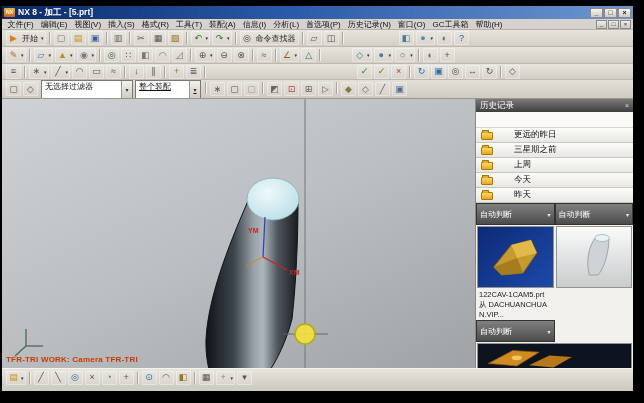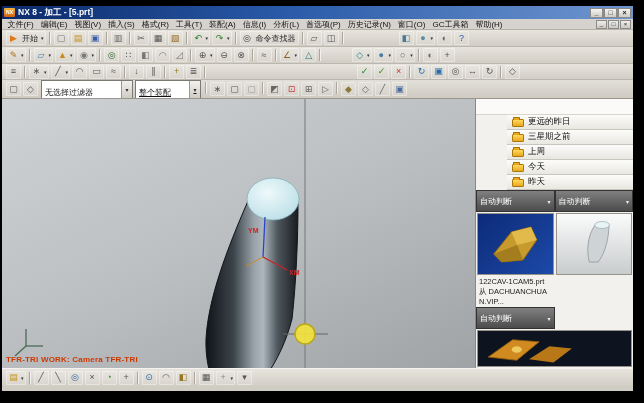--- a/index.html
+++ b/index.html
@@ -18,36 +18,36 @@
   
   .toolbar{height:17px;flex:none;display:flex;align-items:center;padding:0 3px;background:linear-gradient(#e7e4dd,#d2cec6);border-bottom:1px solid #bcb8af;overflow:hidden;}
   .toolbar.r3{height:16px;}
   .ticon{display:inline-flex;flex:none;align-items:center;height:14px;margin:0 1px;border:1px solid rgba(255,255,255,.35);border-radius:1px;background:rgba(255,255,255,.12);}
   .tglyph{width:13px;height:13px;font-size:9px;line-height:13px;text-align:center;}
   .tlabel{font-size:8px;padding:0 2px;color:#222;white-space:nowrap;text-align:center;}
   .tdd{font-size:5px;color:#333;padding:0 1px;}
   .tsep{width:2px;height:12px;border-left:1px solid #aaa69d;border-right:1px solid #f2f1ed;margin:0 2px;flex:none;}
   
   .selbar{height:19px;flex:none;display:flex;align-items:center;gap:2px;padding:0 3px;background:linear-gradient(#e2dfd8,#cfcbc3);border-bottom:1px solid #9a968d;overflow:hidden;}
-  .combo{height:19px;background:#fff;border:1px solid #7a7a72;display:flex;align-items:flex-end;font-size:8px;padding-left:3px;white-space:nowrap;}
+  .combo{height:19px;background:#fff;border:1px solid #7a7a72;display:flex;align-items:flex-start;font-size:8px;padding-left:3px;white-space:nowrap;}
   .combo .cval{overflow:hidden;}
   .combo .carrow{margin-left:auto;width:11px;height:100%;flex:none;background:linear-gradient(#f1f0ec,#cfccc4);border-left:1px solid #999;display:flex;align-items:center;justify-content:center;}
   .combo .carrow::after{content:"▾";font-size:6px;color:#333;}
   .combo.w1{width:92px;}
   .combo.w2{width:66px;text-decoration:underline;}
   
   .main{flex:1;display:flex;min-height:0;}
   .viewport{position:relative;width:474px;flex:none;background:linear-gradient(155deg,#cfd2d4 0%,#bcbfc2 50%,#a0a3a6 100%);overflow:hidden;border-right:1px solid #888;}
   .vp-status{position:absolute;left:4px;bottom:4px;color:#cc3900;font-size:8px;font-weight:bold;letter-spacing:.2px;}
   
   .history{width:157px;flex:none;background:#f2f1ee;display:flex;flex-direction:column;overflow:hidden;}
   .hp-title{height:13px;flex:none;background:linear-gradient(#7a7a7a,#3e3e3e);color:#fff;font-size:8.5px;display:flex;align-items:center;padding:0 4px;}
   .hp-title .hp-close{margin-left:auto;font-size:7px;color:#ddd;}
   .hp-toolbar{height:16px;flex:none;background:#fbfaf8;border-bottom:1px solid #d8d5cd;}
-  .folder-row{height:15px;flex:none;display:flex;align-items:center;gap:4px;padding:0 5px;background:linear-gradient(#fcfcfa,#e9e7e1);border-bottom:1px solid #c9c6be;font-size:8.5px;margin-left:31px;}
+  .folder-row{height:15px;flex:none;display:flex;align-items:center;gap:21px;padding:0 5px;background:linear-gradient(#fcfcfa,#e9e7e1);border-bottom:1px solid #c9c6be;font-size:8.5px;}
   .fico{width:12px;height:8px;flex:none;background:linear-gradient(#ffd95e,#e9a81e);border:1px solid #a87808;border-radius:1px;position:relative;margin-top:2px;}
   .fico::before{content:"";position:absolute;top:-3px;left:0;width:5px;height:2px;background:#e9a81e;border:1px solid #a87808;border-bottom:none;border-radius:1px 1px 0 0;}
   .hp-cols{display:flex;flex:none;}
   .hp-col{width:50%;display:flex;flex-direction:column;}
   .hp-combo{height:22px;flex:none;background:linear-gradient(#808080,#4c4c4c);border:1px solid #333;color:#fff;font-size:8px;display:flex;align-items:center;padding:0 3px;}
   .hp-combo::after{content:"▾";margin-left:auto;font-size:6px;color:#eee;}
   .hp-combo.half{width:50%;}
   .thumb{height:62px;margin:1px;border:1px solid #96938b;flex:none;overflow:hidden;}
   .thumb.blue{background:linear-gradient(135deg,#0d2a78,#1c4aa8);}
   .thumb.gray{background:linear-gradient(#fafbfb,#c9cccd);}
@@ -405,20 +405,24 @@
         </g>
         <g>
           <line x1="281" y1="235" x2="326" y2="235" stroke="#64676a" stroke-width="1"></line>
           <circle cx="303" cy="235" r="10" fill="#f2e23c" fill-opacity="0.92" stroke="#b9a818" stroke-width="1.5"></circle>
         </g>
       </svg>
       <div class="vp-status">TFR-TRI WORK: Camera TFR-TRI</div>
     </div>
 
     <div class="history">
+      <div class="hp-title">
+        <span>历史记录</span>
+        <span class="hp-close">×</span>
+      </div>
       <div class="hp-toolbar"></div>
 
       <div class="folder-row">
         <span class="fico"></span>
         <span>更远的昨日</span>
       </div>
       <div class="folder-row">
         <span class="fico"></span>
         <span>三星期之前</span>
       </div>

